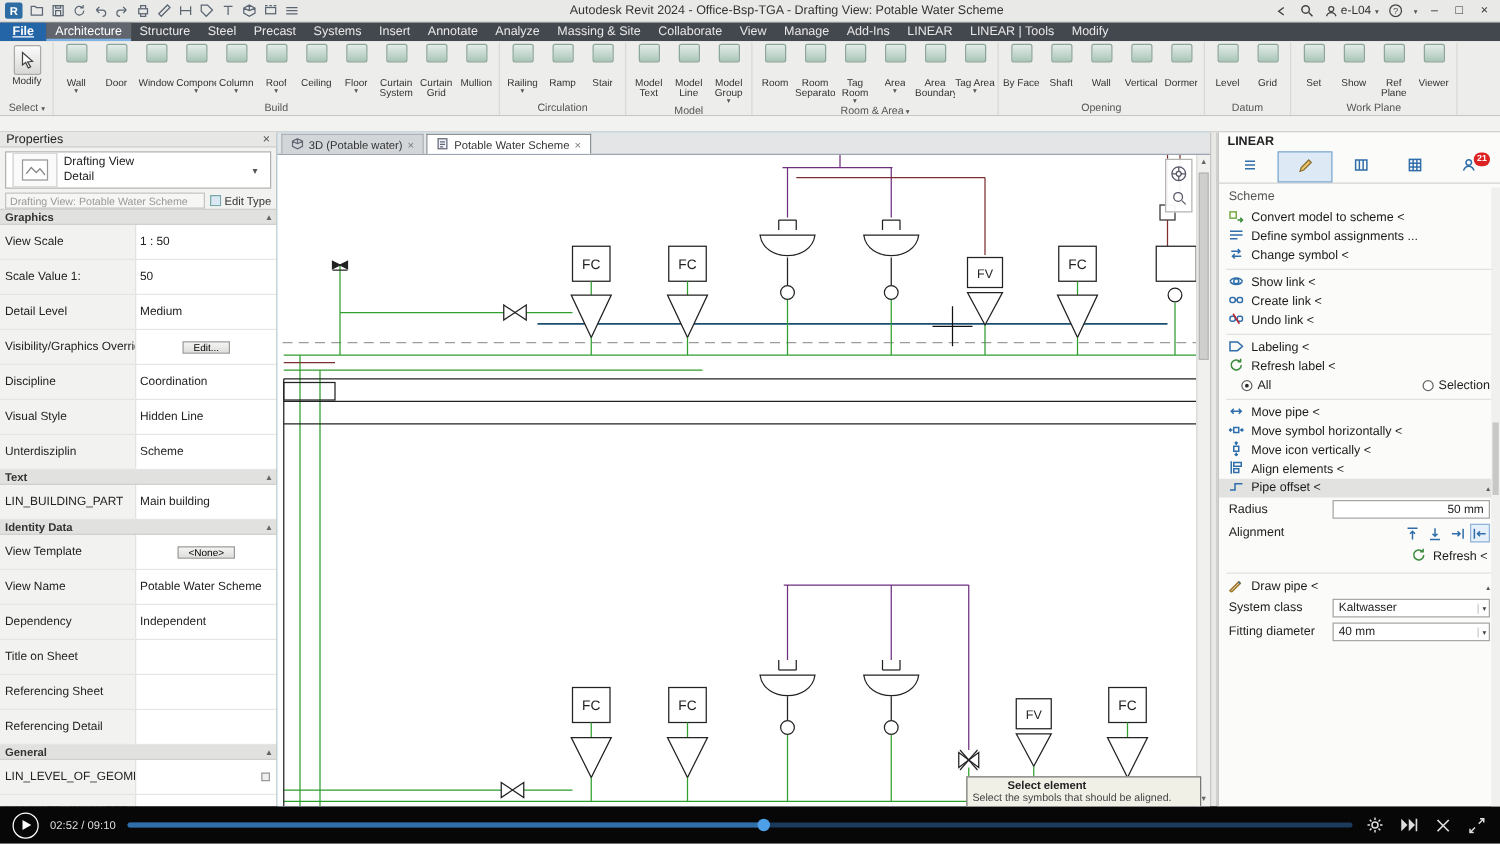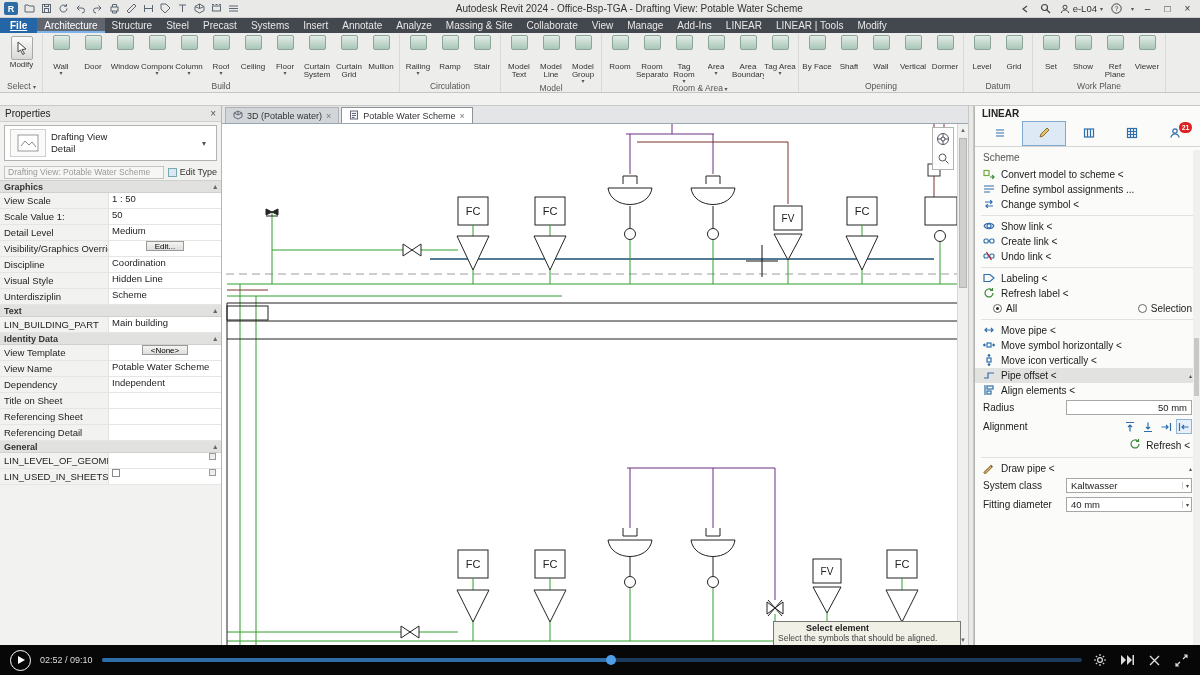--- a/index.html
+++ b/index.html
@@ -49,23 +49,23 @@
   .type-selector { margin:3px 4px; background:#fff; border:1px solid #b2b2b0; height:36px; display:flex; align-items:center; }
   .ts-thumb { width:36px; height:28px; border:1px solid #d0d0ce; margin:0 5px; background:#fafafa; display:flex; align-items:center; justify-content:center; }
   .ts-text { flex:1; line-height:1.25; font-size:9.5px; color:#222; }
   .ts-dd { width:14px; color:#555; font-size:8px; }
   .filter-row { display:flex; align-items:center; height:16px; padding:0 4px; gap:4px; }
   .filter-combo { flex:1; height:13px; border:1px solid #c4c4c2; background:#f6f6f4; color:#999; font-size:8.5px; display:flex; align-items:center; padding:0 3px; white-space:nowrap; overflow:hidden; }
   .edit-type { display:flex; align-items:center; gap:3px; background:none; border:none; font-size:9px; color:#333; font-family:inherit; white-space:nowrap; }
   .prop-grid { border-top:1px solid #cfcfcd; }
   .psection { display:flex; justify-content:space-between; align-items:center; height:12px; background:#e1e1df; border-bottom:1px solid #d0d0ce; font-weight:bold; font-size:9px; padding:0 4px; color:#333; }
   .psection .caret { font-size:7px; color:#666; }
-  .prow { display:flex; align-items:center; height:16px; border-bottom:1px solid #e5e5e3; }
+  .prow { display:flex; align-items:center; height:28px; border-bottom:1px solid #e5e5e3; }
   .plabel { width:108px; padding-left:4px; white-space:nowrap; overflow:hidden; color:#222; }
-  .pvalue { flex:1; align-self:stretch; background:#fff; border-left:1px solid #e2e2e0; padding:0 3px; display:flex; white-space:nowrap; overflow:hidden; color:#222; }
+  .pvalue { flex:1; align-self:stretch; background:#fff; border-left:1px solid #e2e2e0; padding:0 3px; display:flex; align-items:center; white-space:nowrap; overflow:hidden; color:#222; }
   .pbtn { font-size:8px; border:1px solid #9a9a98; background:linear-gradient(#f4f4f2,#dedede); padding:0 8px; height:10px; line-height:9px; margin:0 auto; font-family:inherit; }
   .pcheck { width:8px; height:8px; border:1px solid #8a8a88; background:#fff; display:inline-block; }
   .pmini { width:7px; height:7px; border:1px solid #9a9a98; background:#eee; margin-left:auto; margin-right:2px; flex:0 0 7px; }
 
   
   .canvas-area { flex:1; min-width:0; display:flex; flex-direction:column; background:#7dd3fc; }
   .view-tabs { height:18px; flex:0 0 18px; background:#e3e5e7; display:flex; align-items:flex-end; padding-left:3px; gap:2px; border-bottom:1px solid #9aa7b2; }
   .vtab { height:16px; display:flex; align-items:center; gap:4px; padding:0 7px; font-size:9px; background:#d3d6d9; border:1px solid #aeb2b6; border-bottom:none; color:#333; white-space:nowrap; }
   .vtab.active { background:#fff; border-color:#8d9297; }
   .vclose { font-size:9px; color:#777; }
@@ -950,34 +950,34 @@
               </svg></span>
             <span>Move symbol horizontally &lt;</span>
           </button>
           <button class="l-item">
             <span><svg width="12" height="12" viewBox="0 0 12 12" fill="none" stroke="#2f6eaa" stroke-width="1.2">
                 <rect x="4" y="4" width="4" height="4"></rect>
                 <path d="M6 0.5V3M6 9v2.5M4.8 1.8L6 0.5l1.2 1.3M4.8 10.2L6 11.5l1.2-1.3"></path>
               </svg></span>
             <span>Move icon vertically &lt;</span>
           </button>
-          <button class="l-item selected">
-            <span><svg width="12" height="12" viewBox="0 0 12 12" fill="none" stroke="#2f6eaa" stroke-width="1.2">
-                <path d="M1 9h4V4h6"></path>
-              </svg></span>
-            <span>Pipe offset &lt;</span>
-            <span class="lchev">▴</span>
-          </button>
           <button class="l-item">
             <span><svg width="12" height="12" viewBox="0 0 12 12" fill="none" stroke="#2f6eaa" stroke-width="1.2">
                 <path d="M2 1v10"></path>
                 <rect x="4" y="2" width="6" height="3"></rect>
                 <rect x="4" y="7" width="4" height="3"></rect>
               </svg></span>
             <span>Align elements &lt;</span>
+          </button>
+          <button class="l-item selected">
+            <span><svg width="12" height="12" viewBox="0 0 12 12" fill="none" stroke="#2f6eaa" stroke-width="1.2">
+                <path d="M1 9h4V4h6"></path>
+              </svg></span>
+            <span>Pipe offset &lt;</span>
+            <span class="lchev">▴</span>
           </button>
           <div class="l-field">
             <span class="lf-label">Radius</span>
             <div class="lf-input">
               <span>50 mm</span>
             </div>
           </div>
           <div class="l-align-row">
             <span>Alignment</span>
             <span class="l-align-btns">

